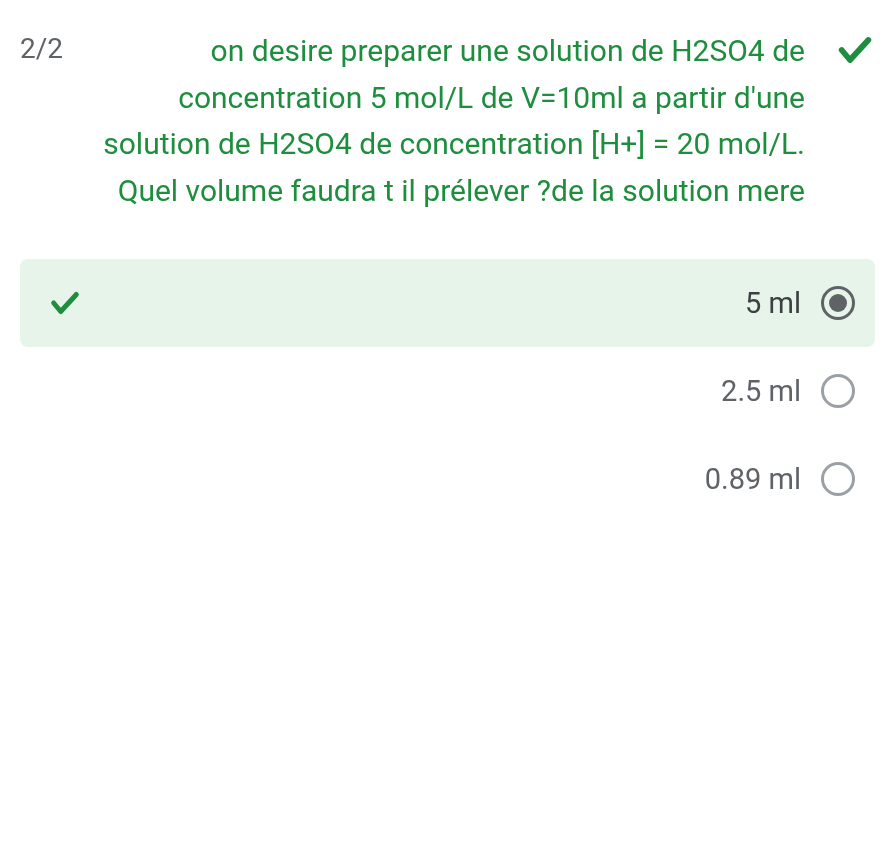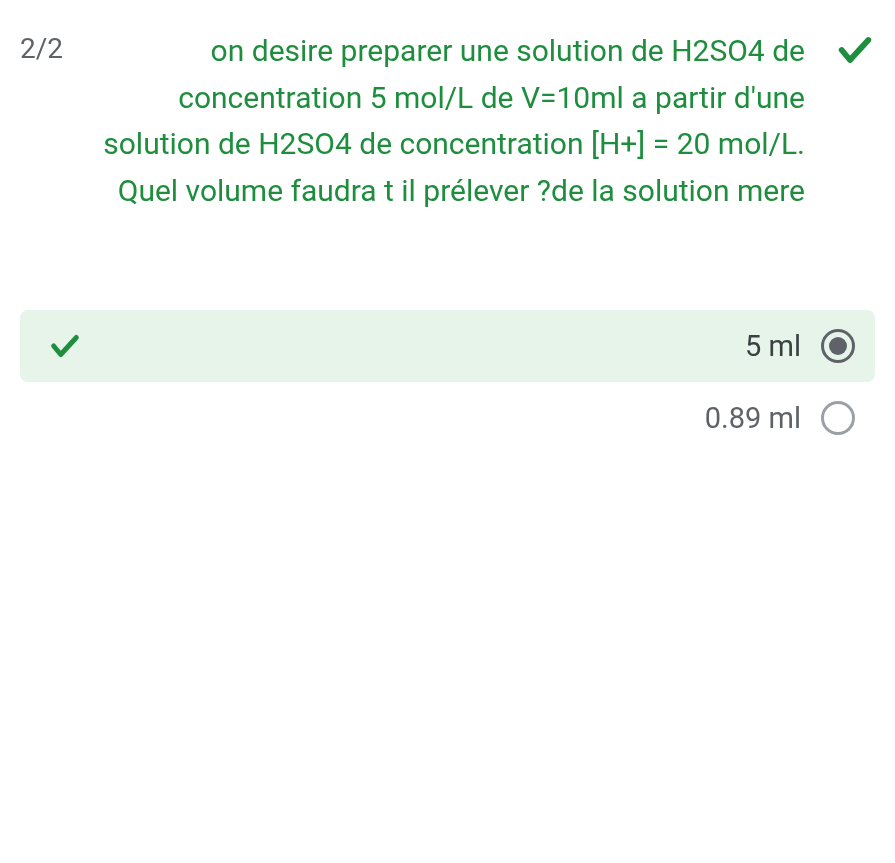--- a/index.html
+++ b/index.html
@@ -11,21 +11,21 @@
       font-family: -apple-system, BlinkMacSystemFont, 'Segoe UI', Roboto, Helvetica, Arial, sans-serif;
       background: #ffffff;
       width: 895px;
       height: 863px;
       padding: 28px 20px;
     }
     .header {
       display: flex;
       align-items: flex-start;
       gap: 30px;
-      margin-bottom: 96px;
+      margin-bottom: 45px;
     }
     .score {
       color: #5f6368;
       font-size: 28px;
       flex-shrink: 0;
       padding-top: 4px;
     }
     .question-text {
       color: #1e8e3e;
       font-size: 30px;
@@ -48,21 +48,21 @@
       stroke-linecap: round;
       stroke-linejoin: round;
     }
     .options {
       display: flex;
       flex-direction: column;
     }
     .option {
       display: flex;
       align-items: center;
-      height: 72px;
+      height: 88px;
       padding: 0 20px 0 28px;
       border-radius: 8px;
     }
     .option.correct {
       background: #e6f4ea;
     }
     .option-check {
       width: 34px;
       height: 34px;
       flex-shrink: 0;
@@ -127,16 +127,21 @@
       <svg viewBox="0 0 24 24">
           <polyline points="4 12 9 18 20 6"></polyline>
         </svg>
     </div>
     <div class="option-spacer"></div>
     <div class="option-label">5 ml</div>
     <div class="radio selected"></div>
   </div>
   <div class="option">
     <div class="option-spacer"></div>
+    <div class="option-label">2.5 ml</div>
+    <div class="radio"></div>
+  </div>
+  <div class="option">
+    <div class="option-spacer"></div>
     <div class="option-label">0.89 ml</div>
     <div class="radio"></div>
   </div>
 </div>
 
 </body></html>

